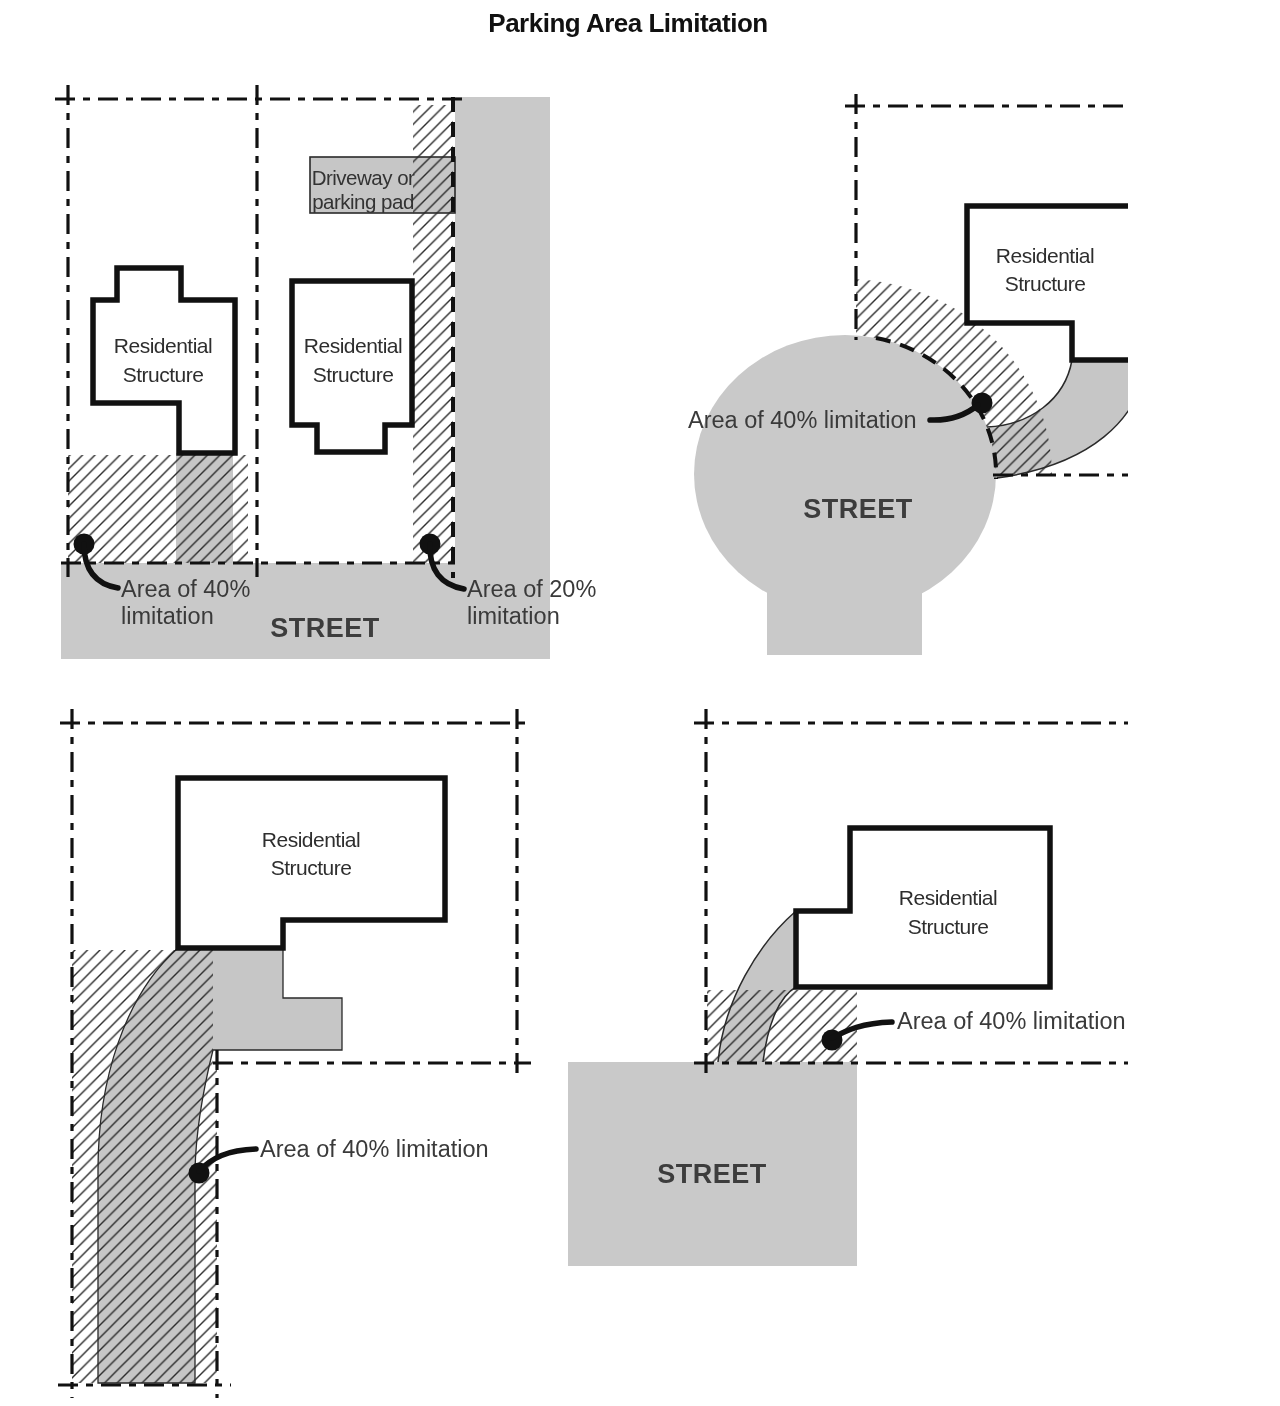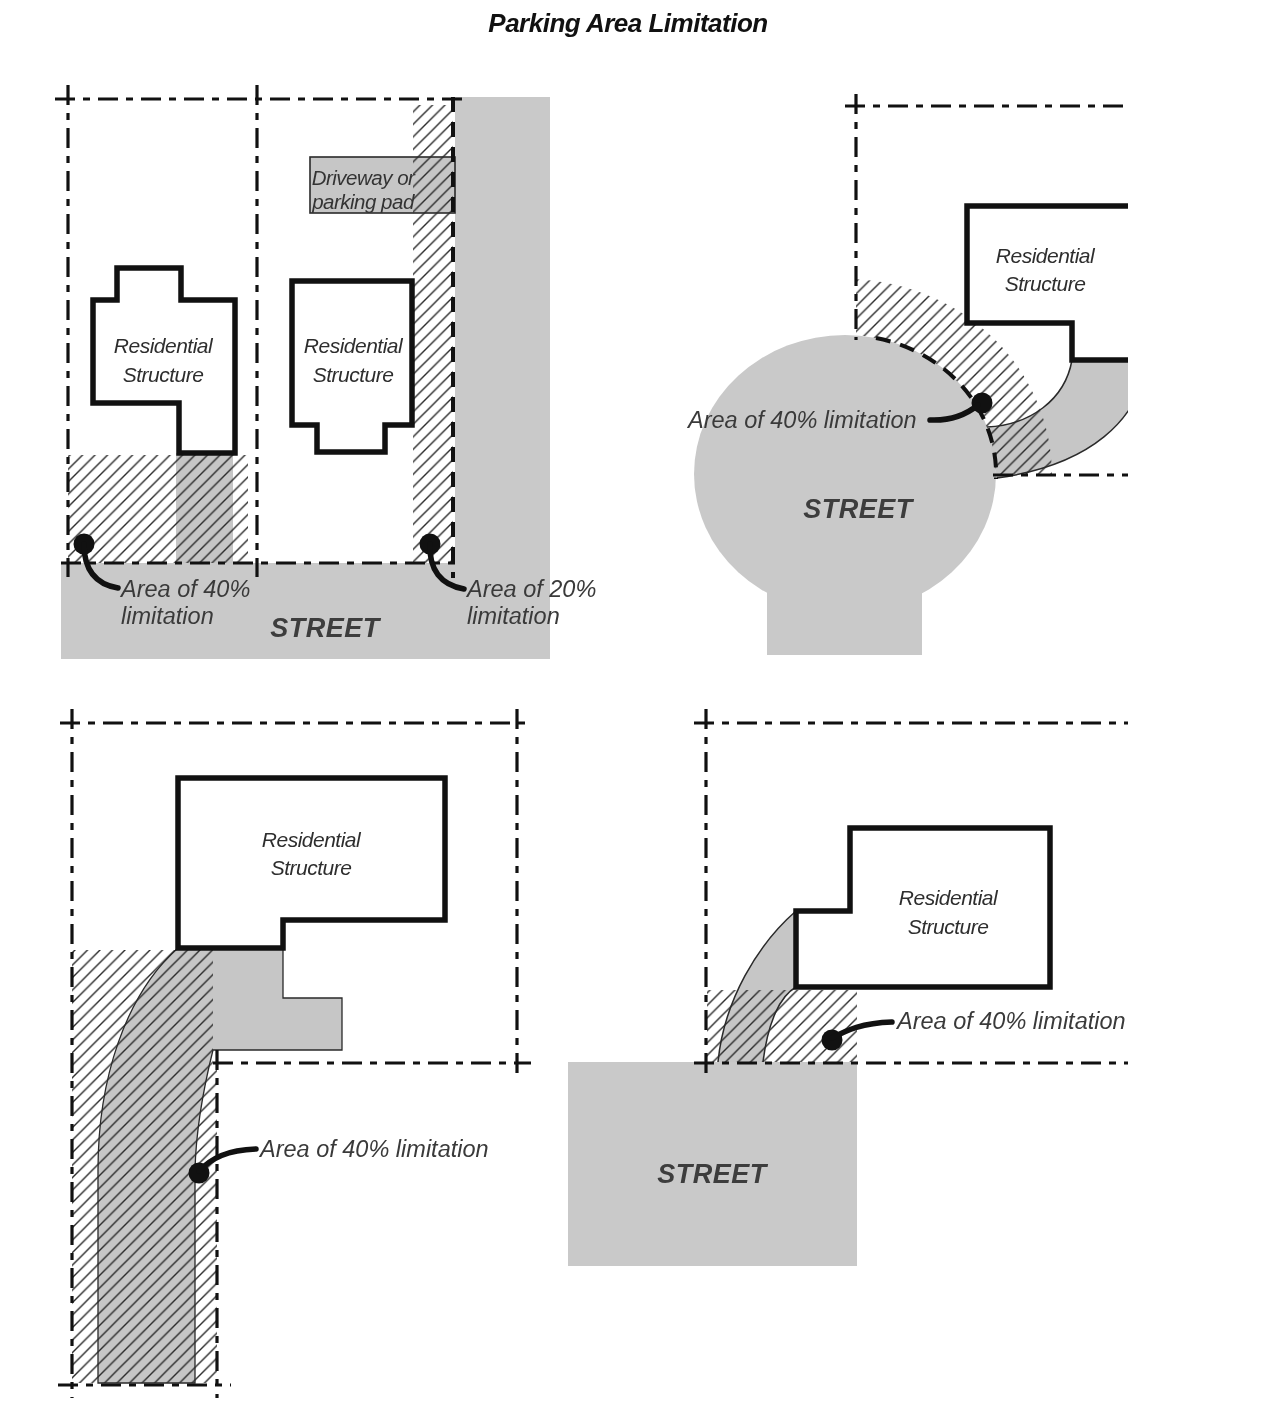--- a/index.html
+++ b/index.html
@@ -1,16 +1,16 @@
 <!DOCTYPE html>
 <html><head>
 <meta charset="utf-8">
 <style>
   html,body{margin:0;padding:0;background:#ffffff;}
-  .stage{position:relative;width:1128px;height:1406px;background:#ffffff;overflow:hidden;font-style:italic;}
+  .stage{position:relative;width:1128px;height:1406px;background:#ffffff;overflow:hidden;}
   svg{display:block;}
   text{font-family:"Liberation Sans","DejaVu Sans",sans-serif;}
   .t-title{font-size:26px;font-weight:bold;fill:#111111;text-anchor:middle;letter-spacing:-0.5px;}
   .h-label{font-size:21px;fill:#2e2e2e;text-anchor:middle;letter-spacing:-0.5px;}
   .s-label{font-size:27px;font-weight:bold;fill:#3d3d3d;text-anchor:middle;letter-spacing:0.5px;}
   .a-label{font-size:23.5px;fill:#3a3a3a;}
   .d-label{font-size:20.5px;fill:#333333;text-anchor:middle;letter-spacing:-0.5px;}
   .house{fill:#ffffff;stroke:#111111;stroke-width:5.5;stroke-linejoin:miter;}
   .pline{fill:none;stroke:#111111;stroke-width:3.2;stroke-dasharray:20 8 7 8;}
   .hdash{fill:none;stroke:#111111;stroke-width:4;stroke-dasharray:15 10;}

